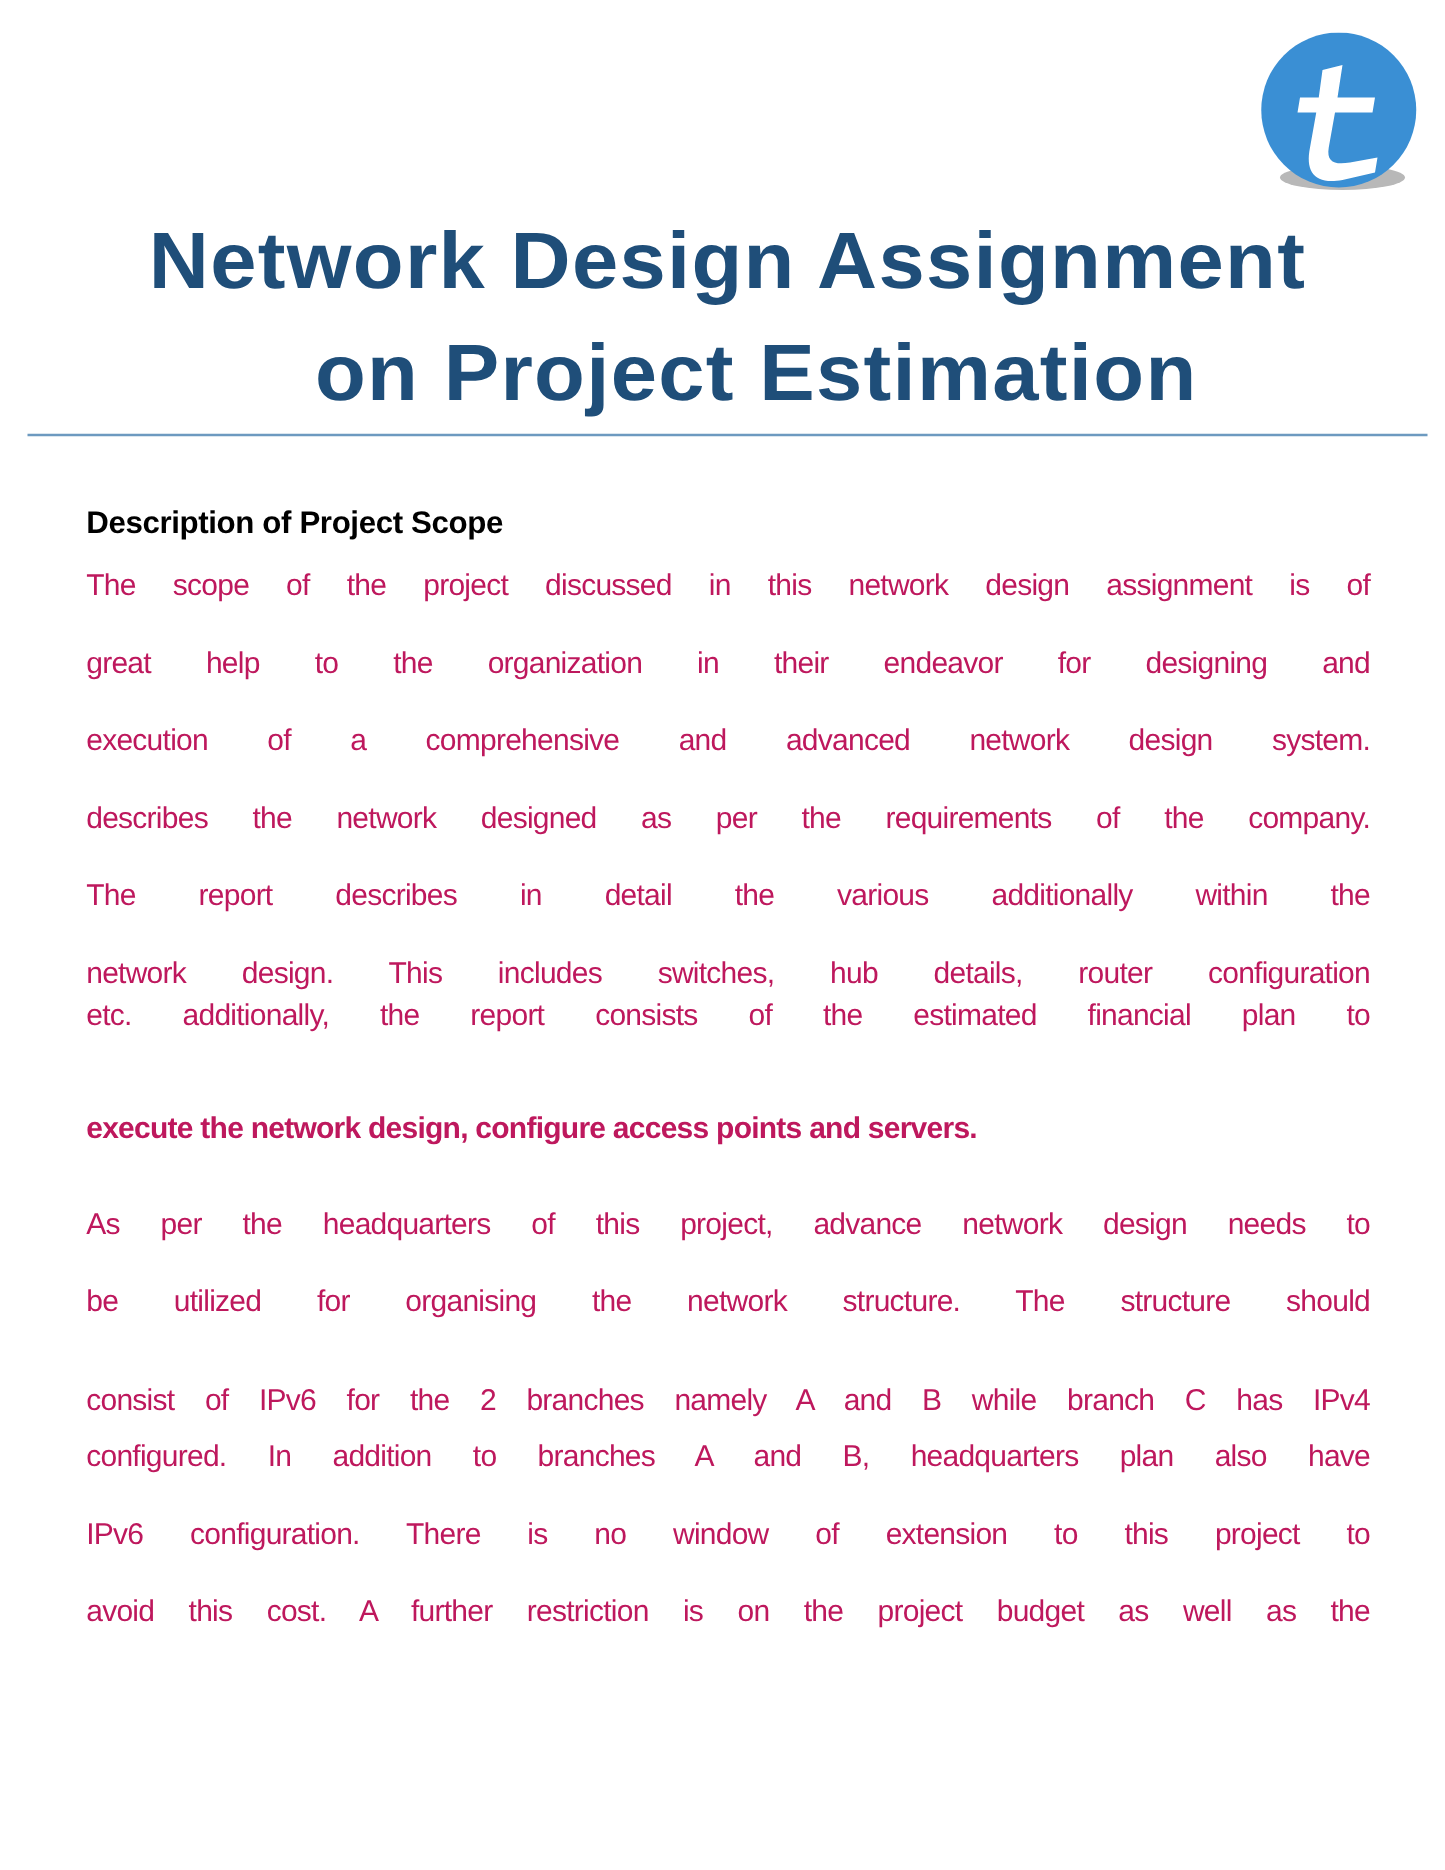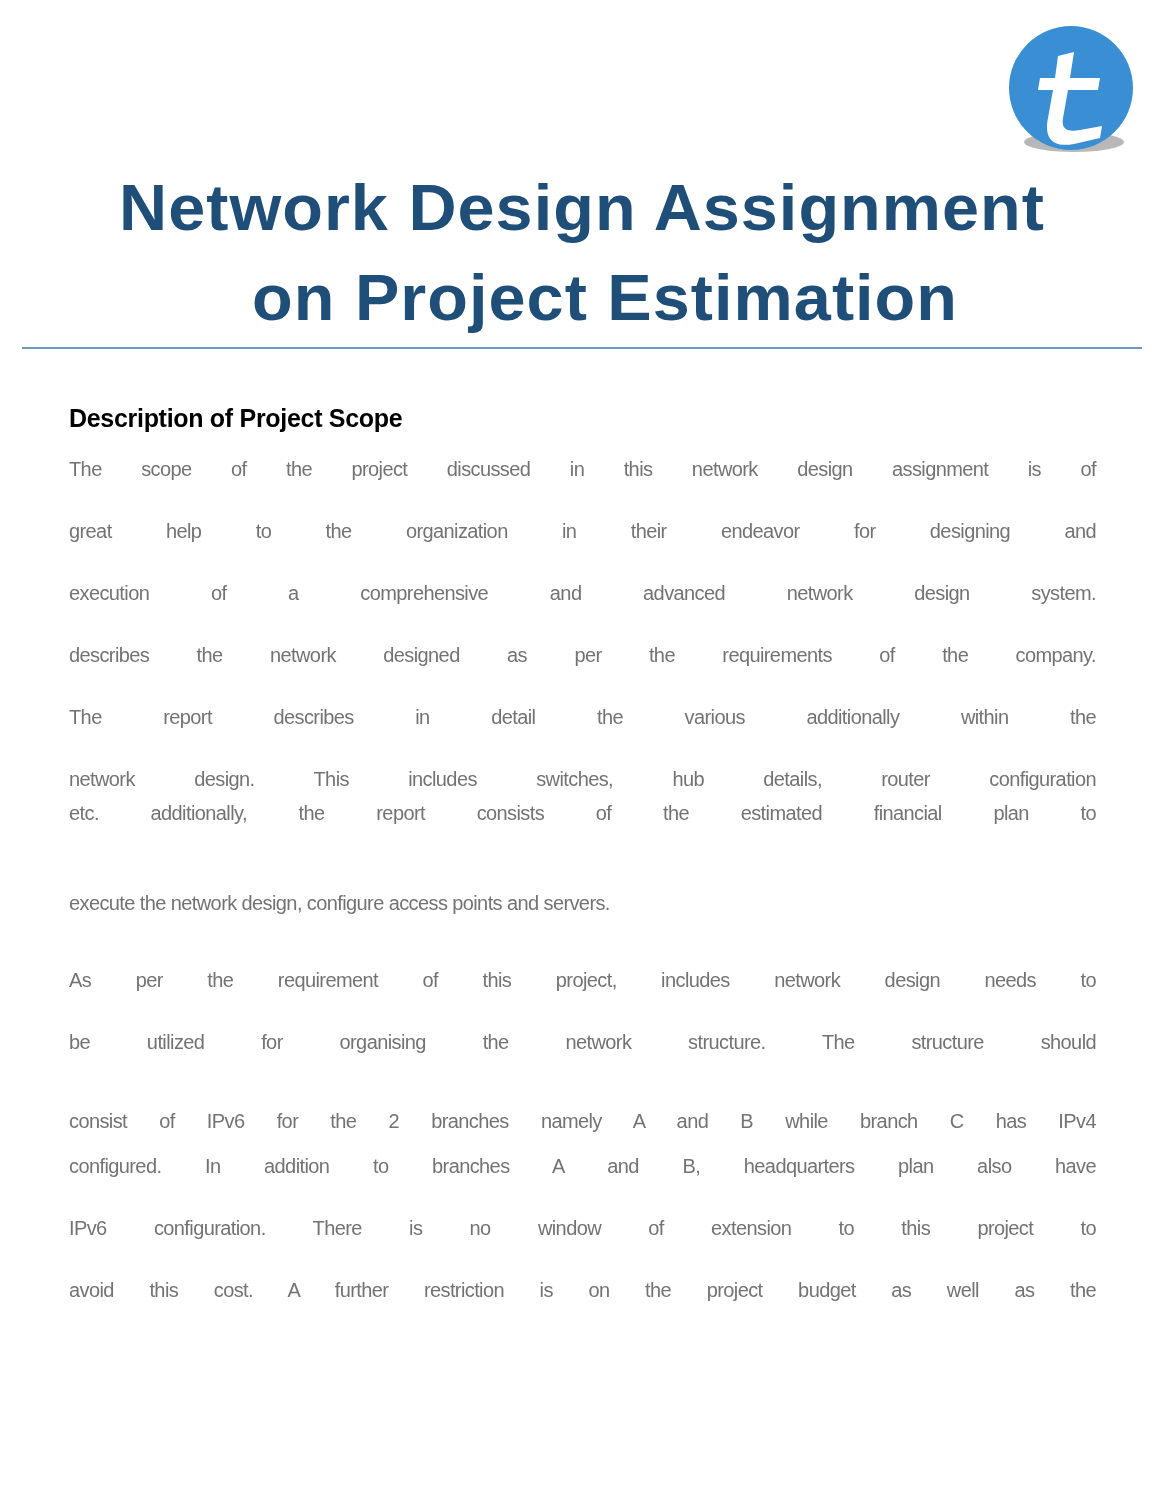--- a/index.html
+++ b/index.html
@@ -3,22 +3,22 @@
 <meta charset="utf-8">
 <style>
   html, body { margin: 0; padding: 0; background: #ffffff; }
   body { width: 1156px; height: 1496px; position: relative; overflow: hidden; font-family: "Liberation Sans", sans-serif; }
   .logo { position: absolute; left: 1008px; top: 26px; width: 128px; height: 132px; }
   .title { position: absolute; left: 0; width: 1164px; text-align: center; color: #1f4e79; font-family: "Liberation Sans", sans-serif; font-weight: bold; font-size: 64px; letter-spacing: 1px; line-height: 1; margin: 0; }
   .title .l1 { position: absolute; left: 0; width: 1164px; top: 176px; transform: scaleX(1.04); transform-origin: center; }
   .title .l2 { position: absolute; left: 0; width: 1210px; top: 266px; transform: scaleX(1.04); transform-origin: center; }
   .rule { position: absolute; left: 22px; top: 347px; width: 1120px; height: 2px; background: #6d9ac0; }
   .heading { position: absolute; left: 69px; top: 383px; font-family: "Liberation Sans", sans-serif; font-weight: bold; font-size: 25px; color: #000; letter-spacing: -0.3px; }
-  .line { position: absolute; left: 69px; width: 1027px; font-family: "Liberation Sans", sans-serif; font-size: 20px; color: #737373; text-align: justify; text-align-last: justify; white-space: nowrap; letter-spacing: -0.6px; word-spacing: 0px; line-height: 34px; }
-  .line.last { text-align-last: left; }
+  .line { position: absolute; left: 69px; width: 1027px; font-family: "Liberation Sans", sans-serif; font-size: 24px; color: #be185d; text-align: justify; text-align-last: justify; white-space: nowrap; letter-spacing: -0.6px; word-spacing: 0px; line-height: 34px; }
+  .line.last { text-align-last: left; font-weight: bold; }
 </style>
 </head>
 <body>
 
 <div class="logo">
   <svg width="128" height="132" viewBox="0 0 128 132">
     <ellipse cx="66" cy="116" rx="50" ry="10" fill="#b8b8b8"></ellipse>
     <circle cx="63" cy="62" r="62" fill="#3a8fd4"></circle>
     <path d="M50 30 L66 26 L62 52 L92 52 L90 64 L60 64 L55 92 C53 104 60 106 72 104 L94 100 L92 112 L66 118 C44 122 36 112 40 92 L45 64 L30 64 L32 52 L47 52 Z" fill="#ffffff"></path>
   </svg>
@@ -38,19 +38,19 @@
   <div class="line" style="top:514px">great help to the organization in their endeavor for designing and</div>
   <div class="line" style="top:576px">execution of a comprehensive and advanced network design system.</div>
   <div class="line" style="top:638px">describes the network designed as per the requirements of the company.</div>
   <div class="line" style="top:700px">The report describes in detail the various additionally within the</div>
   <div class="line" style="top:762px">network design. This includes switches, hub details, router configuration</div>
   <div class="line" style="top:796px">etc. additionally, the report consists of the estimated financial plan to</div>
   <div class="line last" style="top:886px">execute the network design, configure access points and servers.</div>
 </div>
 
 <div>
-  <div class="line" style="top:963px">As per the requirement of this project, includes network design needs to</div>
+  <div class="line" style="top:963px">As per the headquarters of this project, advance network design needs to</div>
   <div class="line" style="top:1025px">be utilized for organising the network structure. The structure should</div>
   <div class="line" style="top:1104px">consist of IPv6 for the 2 branches namely A and B while branch C has IPv4</div>
   <div class="line" style="top:1149px">configured. In addition to branches A and B, headquarters plan also have</div>
   <div class="line" style="top:1211px">IPv6 configuration. There is no window of extension to this project to</div>
   <div class="line" style="top:1273px">avoid this cost. A further restriction is on the project budget as well as the</div>
 </div>
 
 </body></html>

